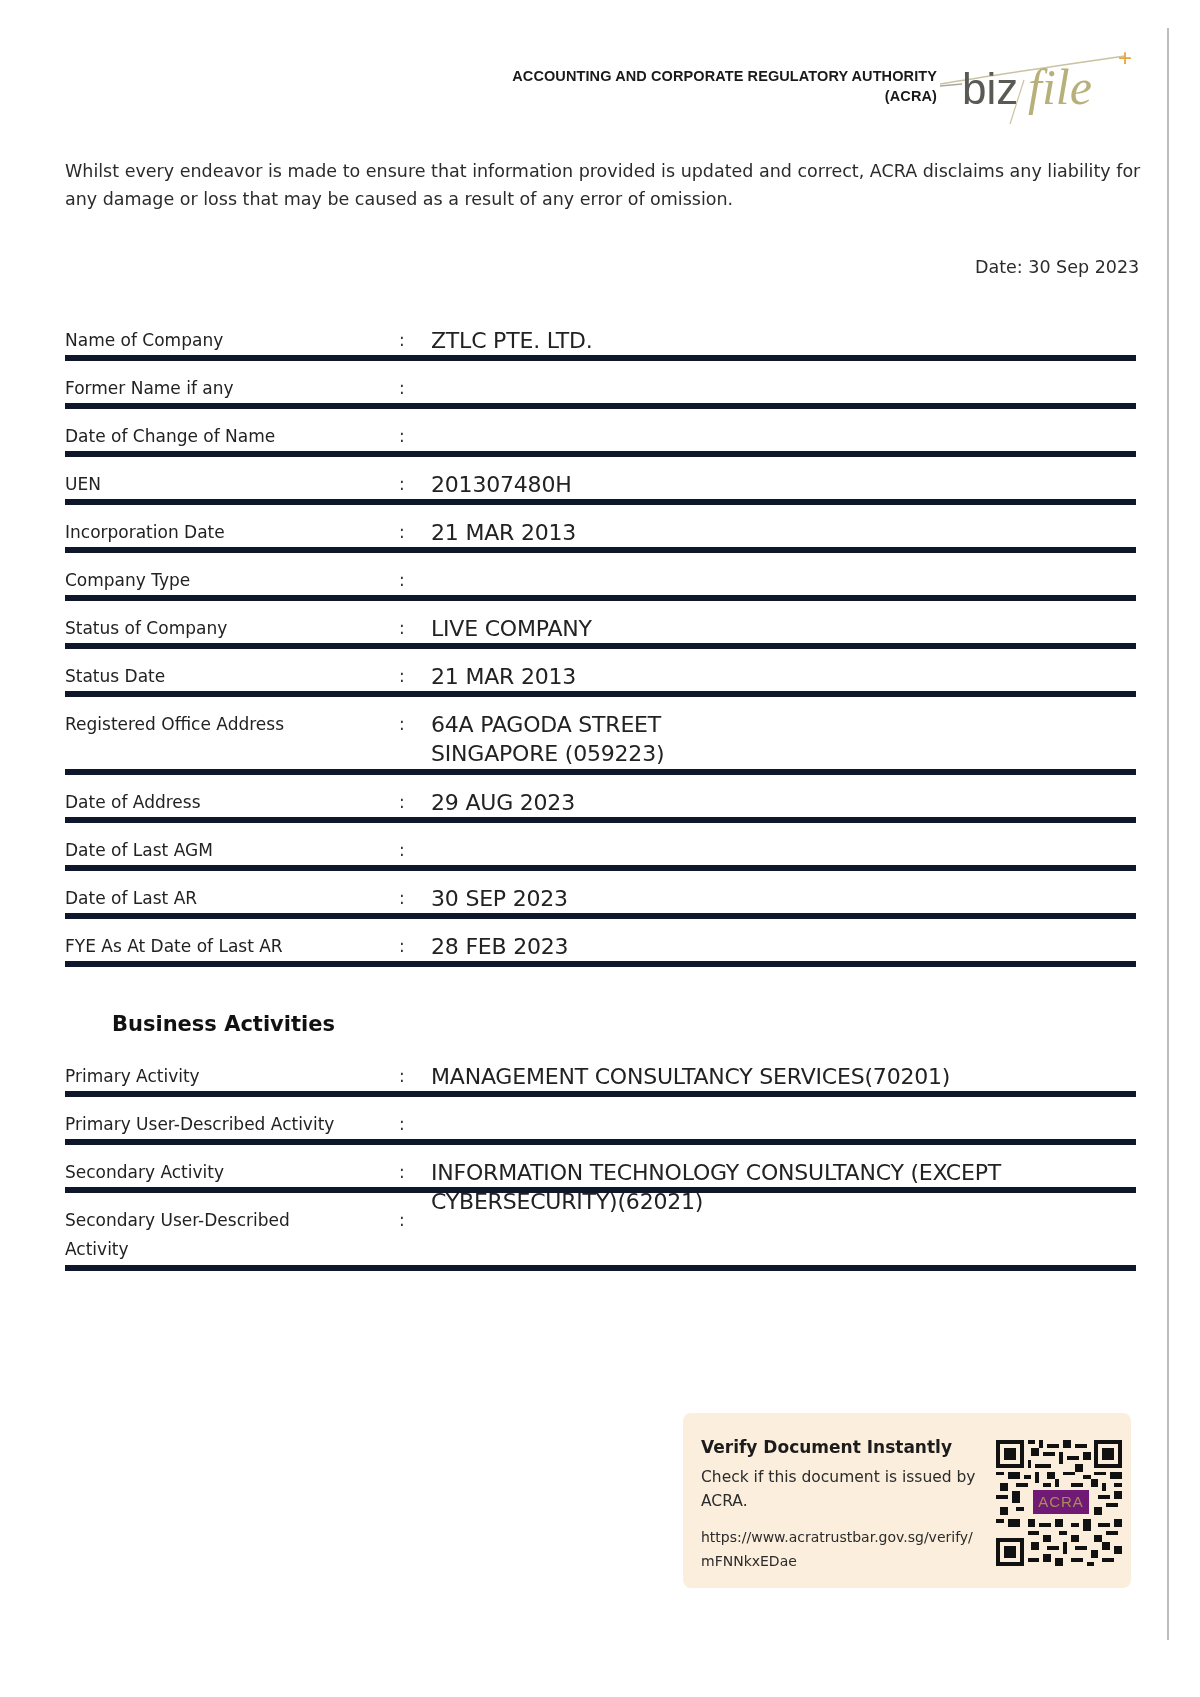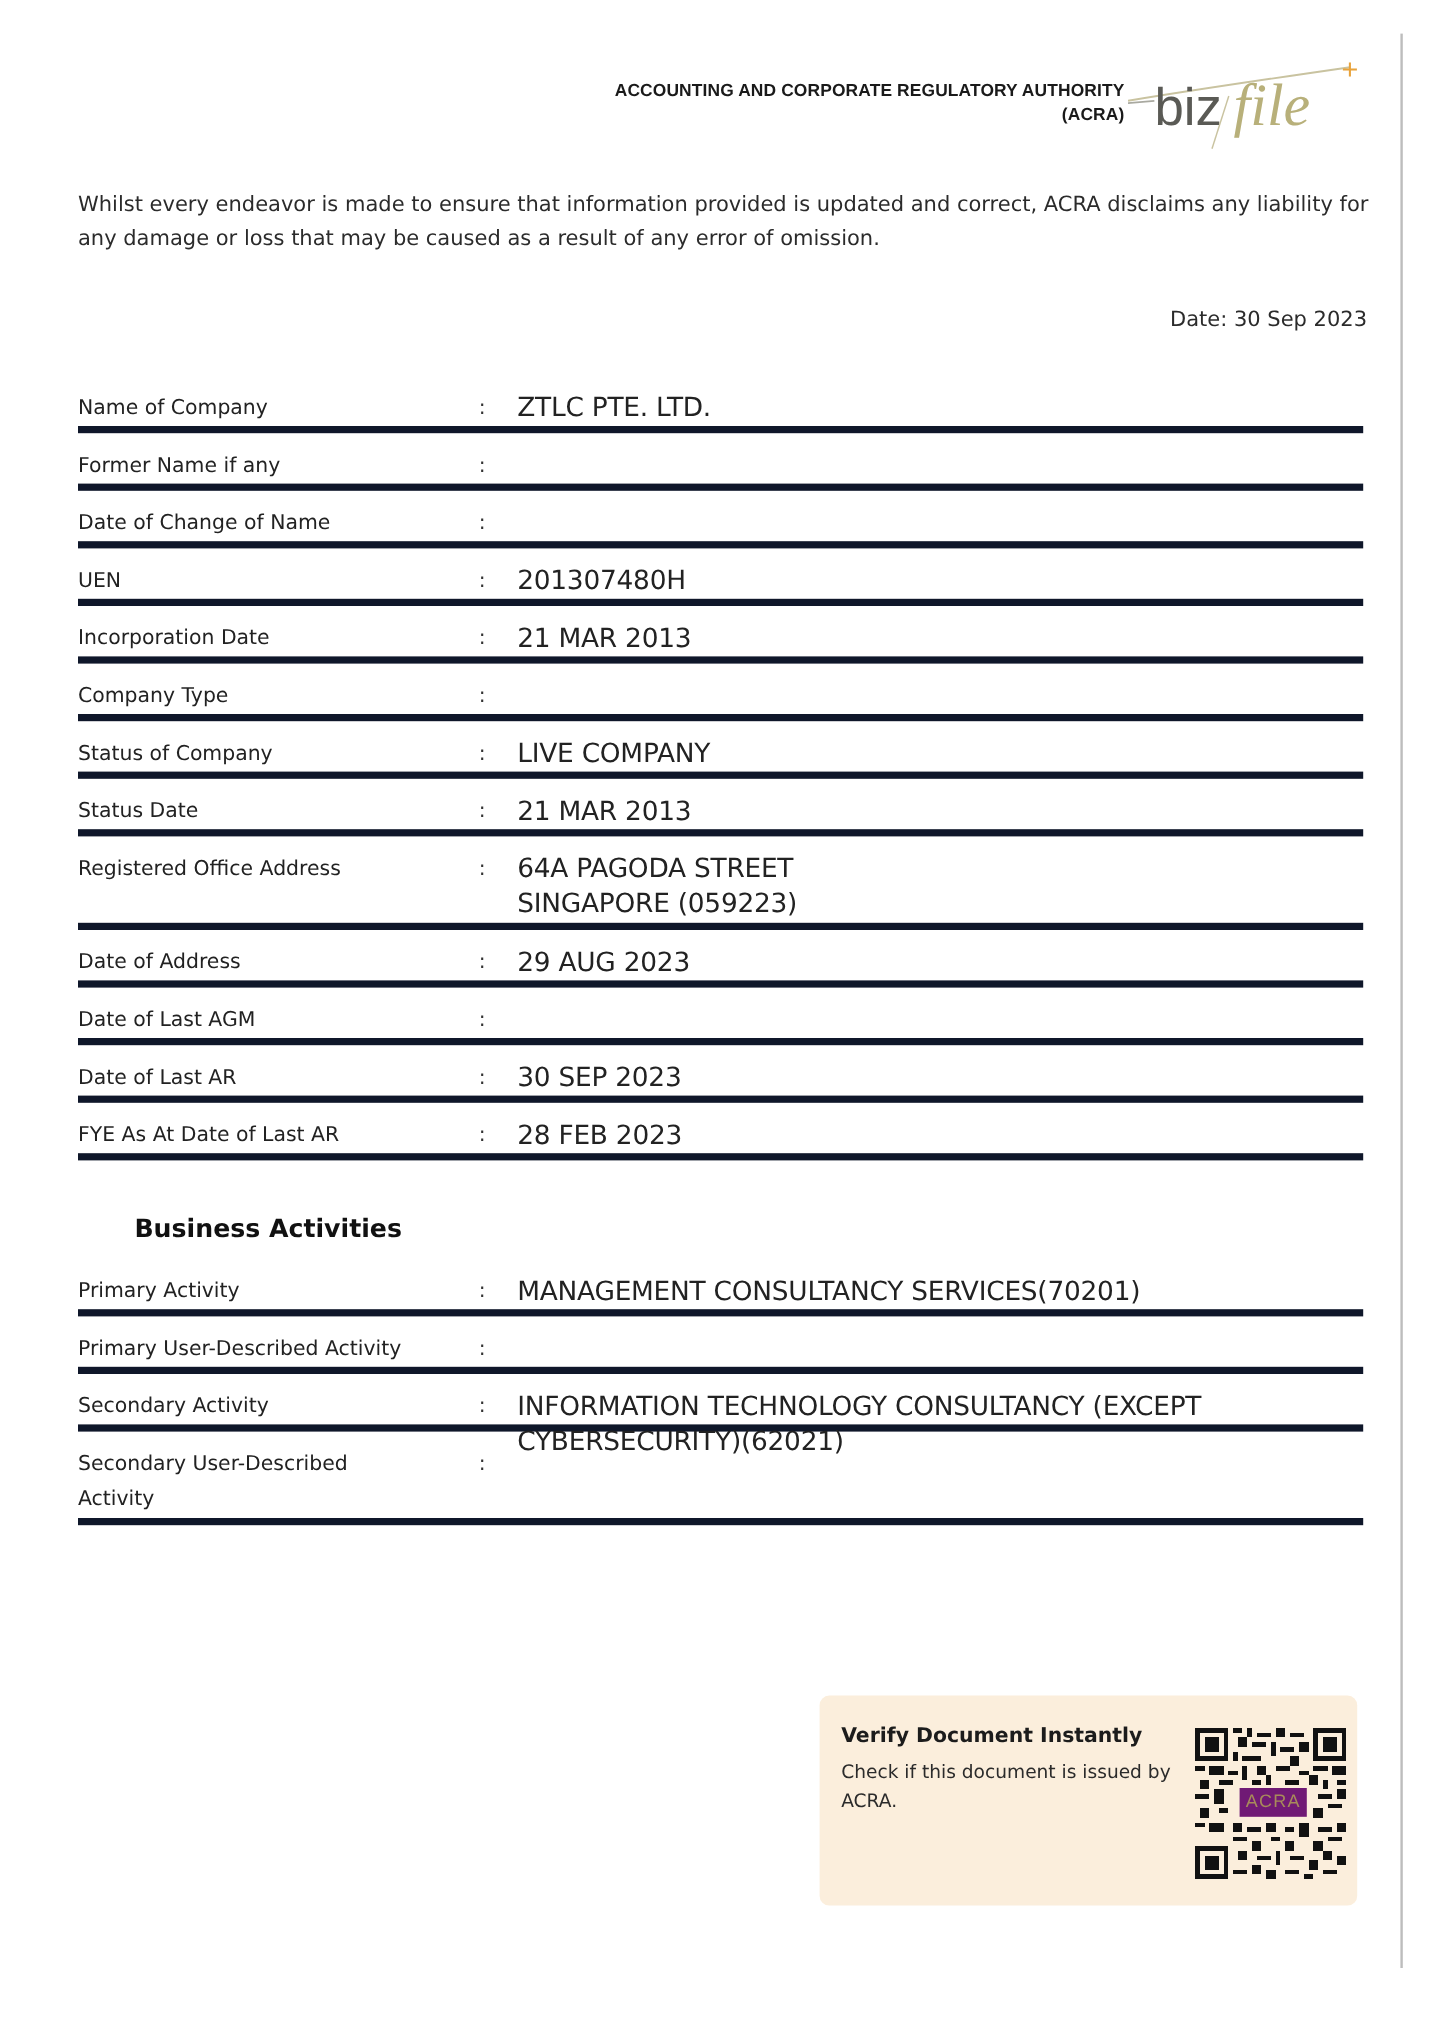--- a/index.html
+++ b/index.html
@@ -155,20 +155,21 @@
   <div class="row tall">
     <span class="label" style="width:290px;">Secondary User-Described Activity</span>
     <span class="colon">:</span>
     <span class="value"></span>
   </div>
 </div>
 
 <div class="verify">
   <div class="verify-title">Verify Document Instantly</div>
   <div class="verify-desc">Check if this document is issued by ACRA.</div>
+  <div class="verify-url">https://www.acratrustbar.gov.sg/verify/mFNNkxEDae</div>
   <div class="qr">
     <svg width="128" height="126" viewBox="0 0 32 32" shape-rendering="crispEdges">
       <rect width="32" height="32" fill="#fbeedc"></rect>
 
       <rect x="0" y="0" width="7" height="7" fill="#111"></rect>
         <rect x="1" y="1" width="5" height="5" fill="#fbeedc"></rect>
         <rect x="2" y="2" width="3" height="3" fill="#111"></rect>
       <rect x="25" y="0" width="7" height="7" fill="#111"></rect>
         <rect x="26" y="1" width="5" height="5" fill="#fbeedc"></rect>
         <rect x="27" y="2" width="3" height="3" fill="#111"></rect>

